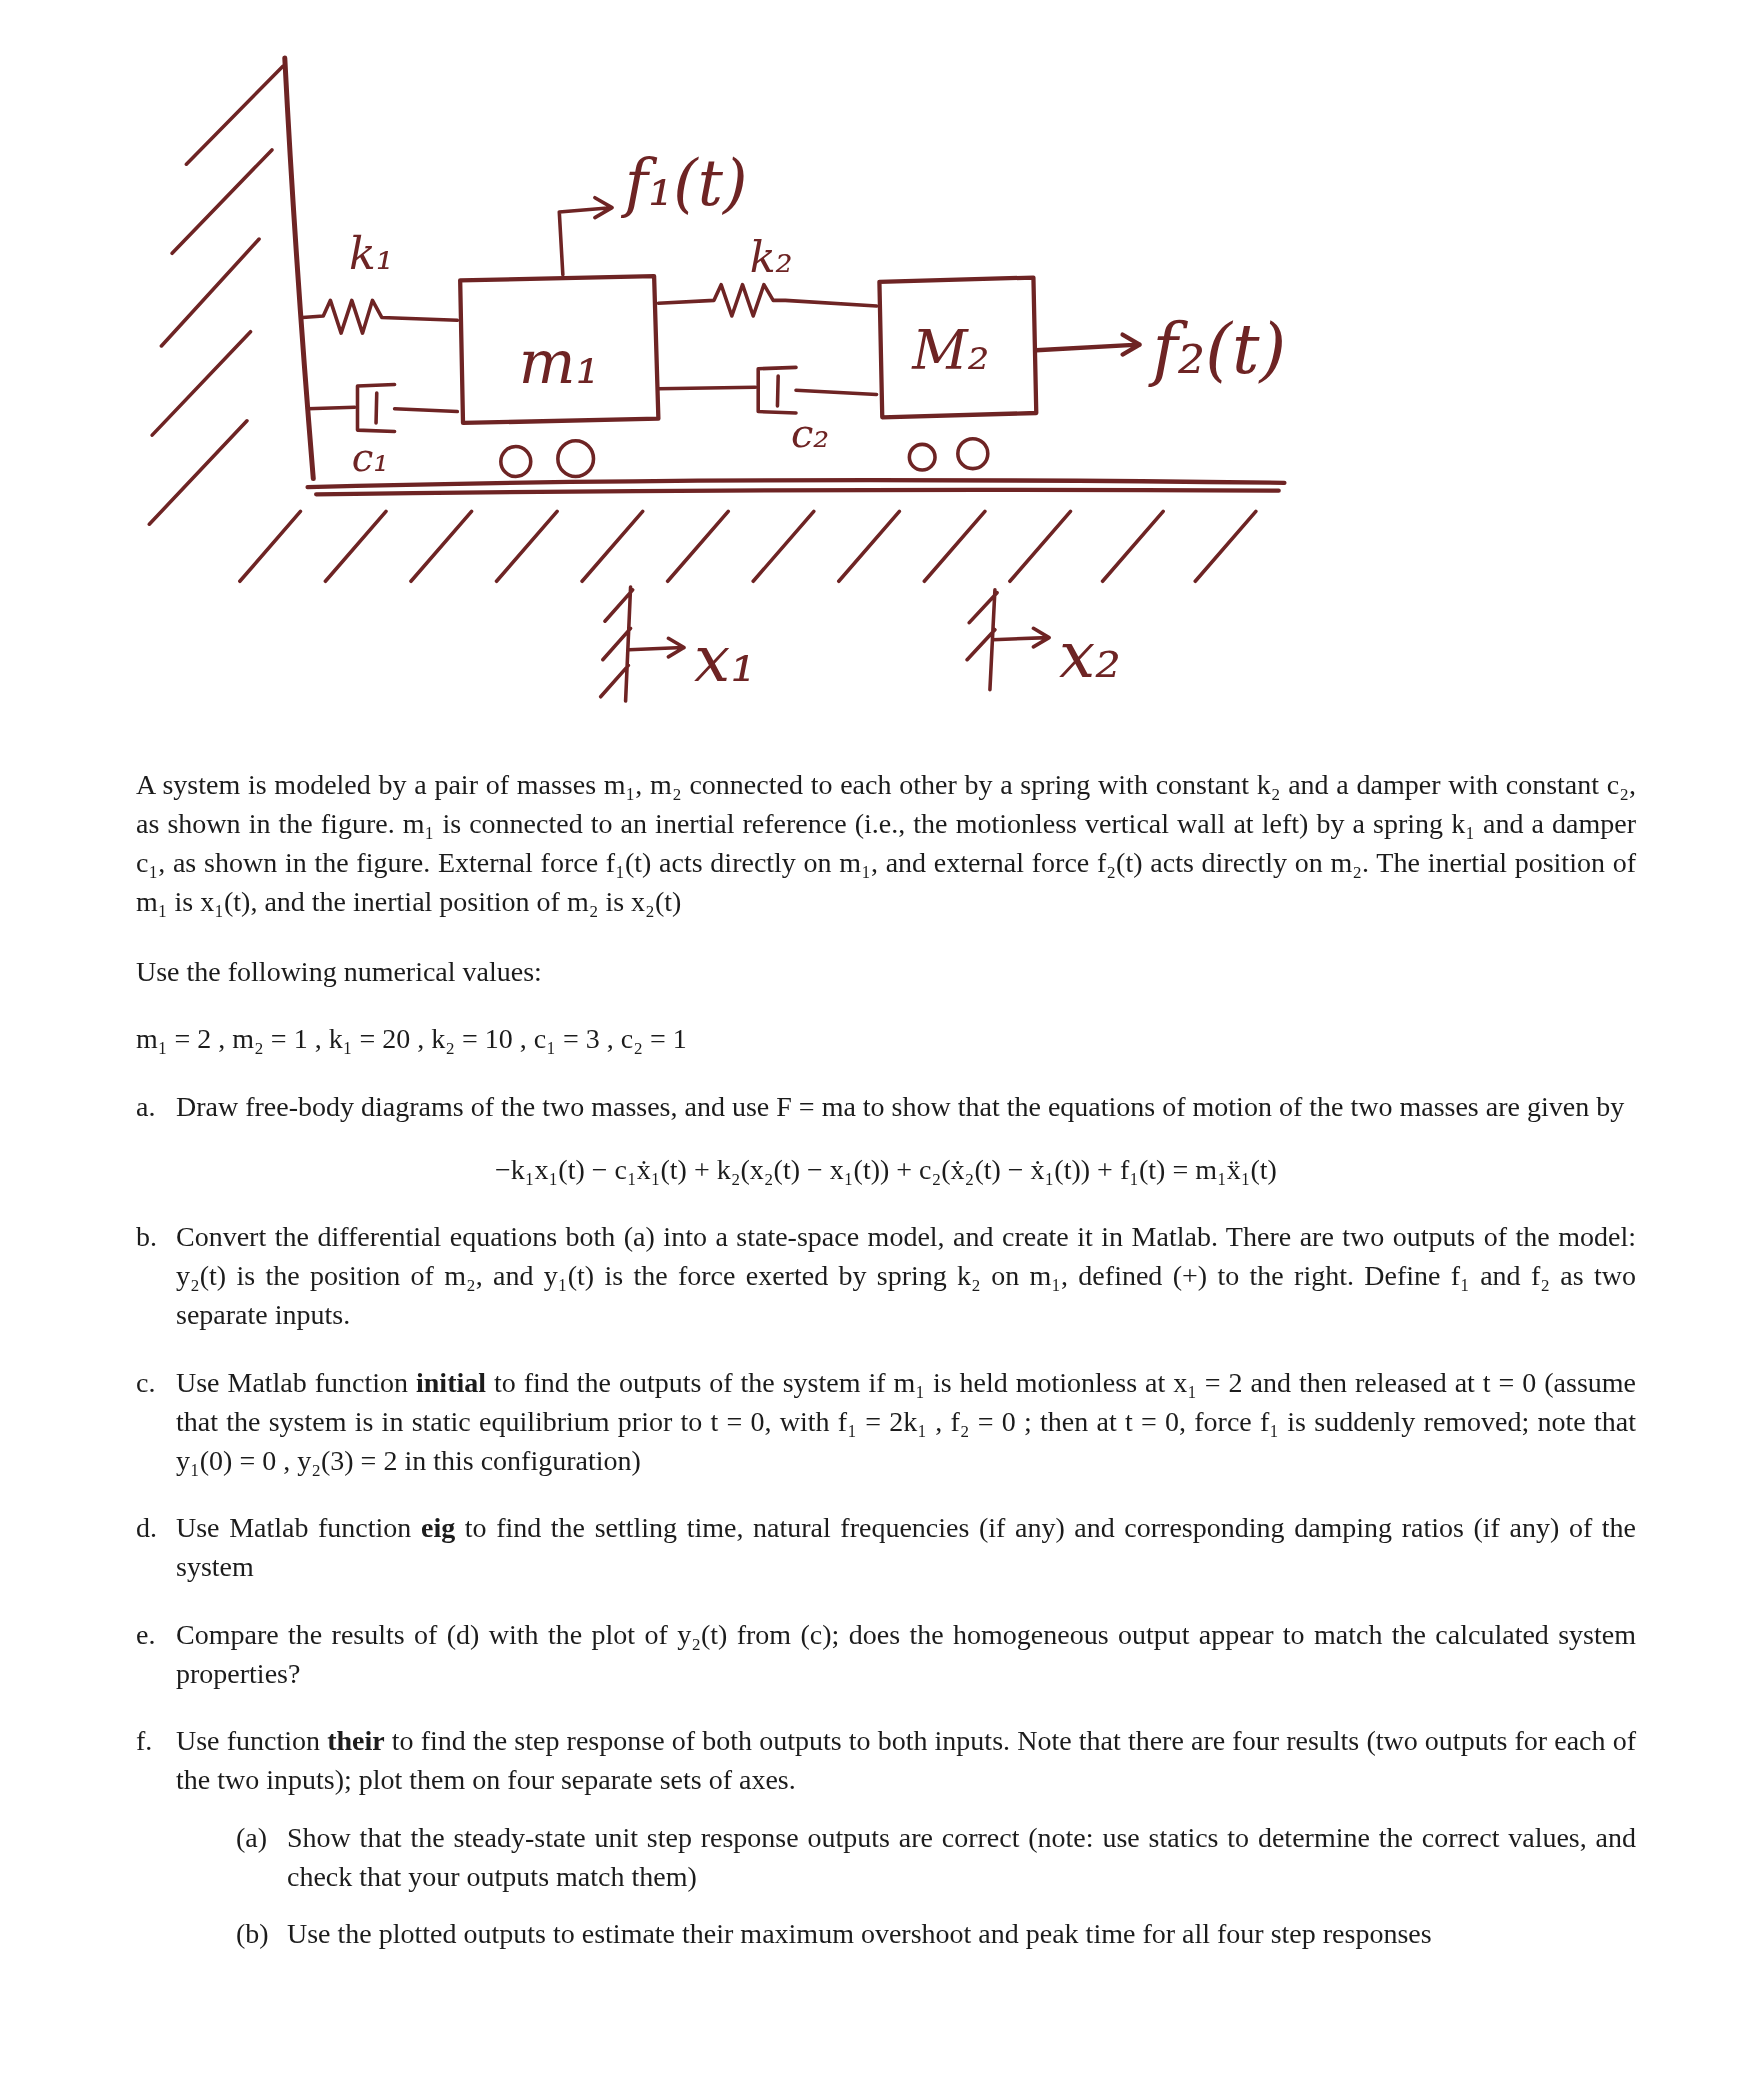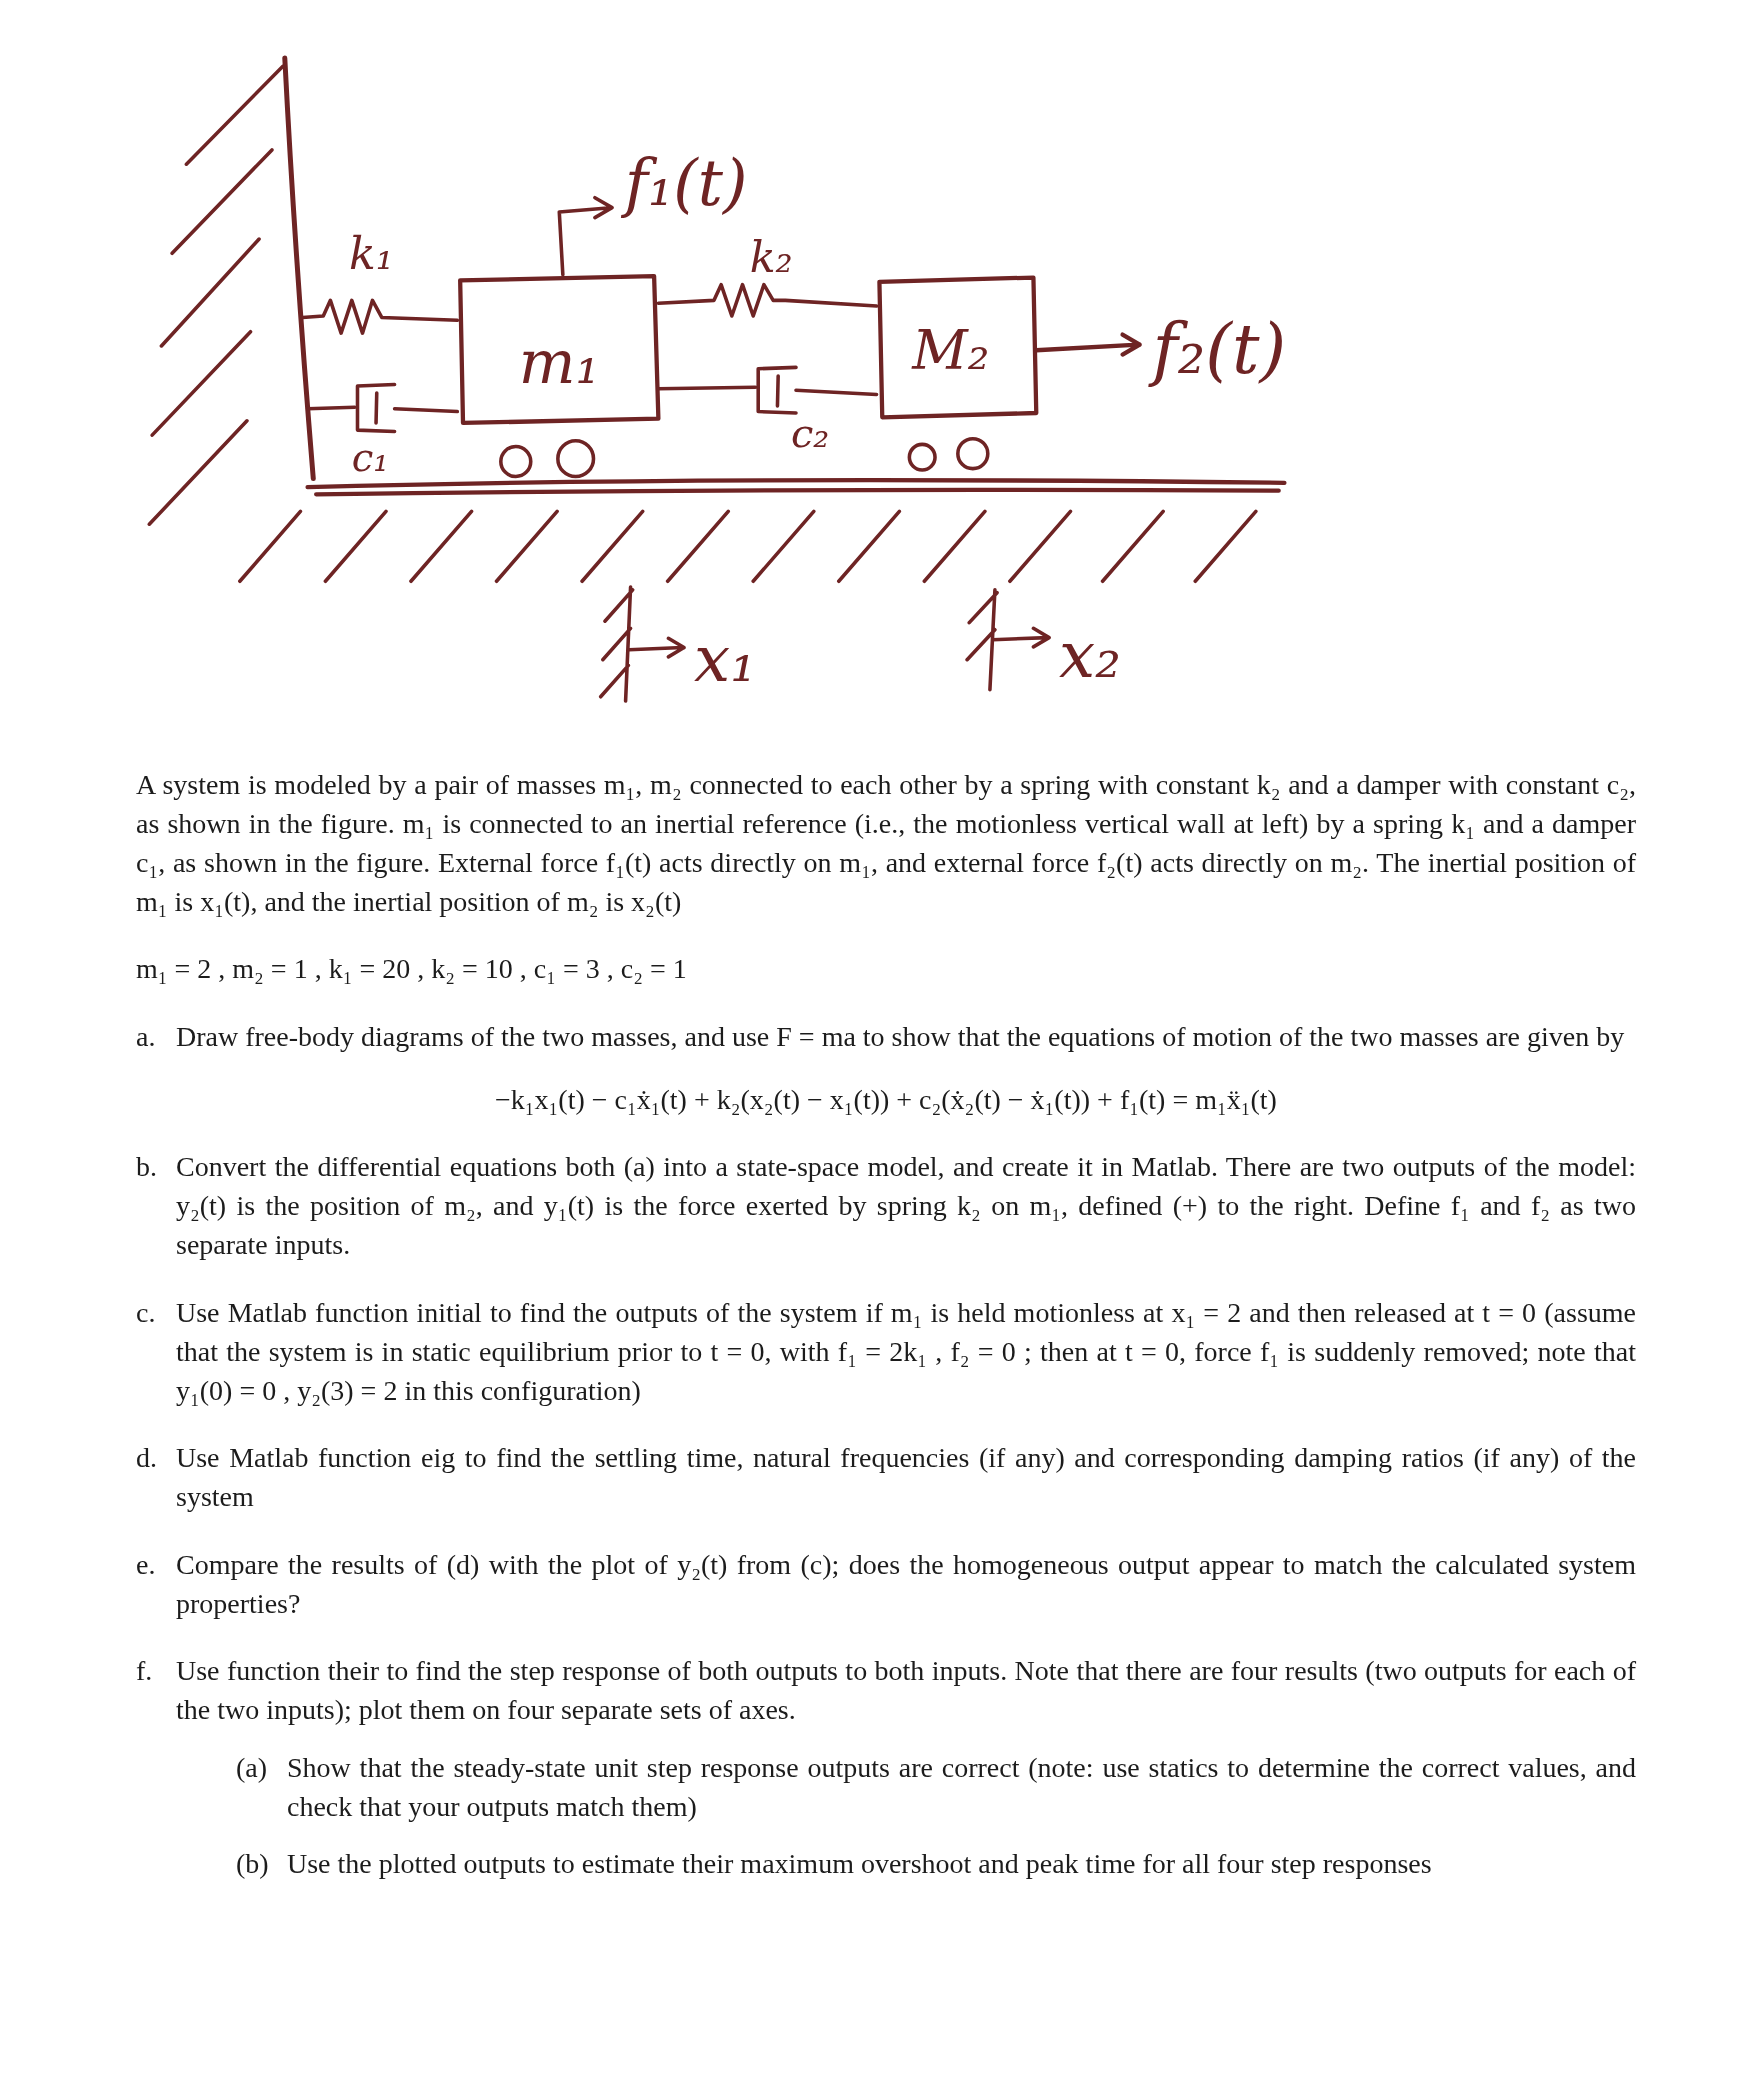--- a/index.html
+++ b/index.html
@@ -47,21 +47,21 @@
     text-align: center;
   }
   .subitem {
     display: flex;
     margin-left: 100px;
     margin-top: 18.6px;
   }
   .subitem .marker {
     flex: 0 0 51px;
   }
-  .kw { font-weight: normal; }
+  .kw { font-weight: bold; }
   .sketch-labels {
     font-family: "DejaVu Serif", serif;
     font-style: italic;
   }
 </style>
 </head>
 <body>
 
 <div class="page">
 
@@ -99,20 +99,21 @@
         <text x="872" y="930" font-size="90">x₁</text>
         <text x="1384" y="924" font-size="90">x₂</text>
       </g>
     </svg>
   </div>
 
   <div class="bodytext">
 
     <p class="intro-paragraph">A system is modeled by a pair of masses m₁, m₂ connected to each other by a spring with constant k₂ and a damper with constant c₂, as shown in the figure. m₁ is connected to an inertial reference (i.e., the motionless vertical wall at left) by a spring k₁ and a damper c₁, as shown in the figure. External force f₁(t) acts directly on m₁, and external force f₂(t) acts directly on m₂. The inertial position of m₁ is x₁(t), and the inertial position of m₂ is x₂(t)</p>
 
+    <p class="values-heading">Use the following numerical values:</p>
 
     <p class="values-line">m₁ = 2 , m₂ = 1 , k₁ = 20 , k₂ = 10 , c₁ = 3 , c₂ = 1</p>
 
     <div class="item">
       <span class="marker">a.</span>
       <div class="itext">Draw free-body diagrams of the two masses, and use F = ma to show that the equations of motion of the two masses are given by</div>
     </div>
 
     <p class="equation">−k₁x₁(t) − c₁ẋ₁(t) + k₂(x₂(t) − x₁(t)) + c₂(ẋ₂(t) − ẋ₁(t)) + f₁(t) = m₁ẍ₁(t)</p>
 

